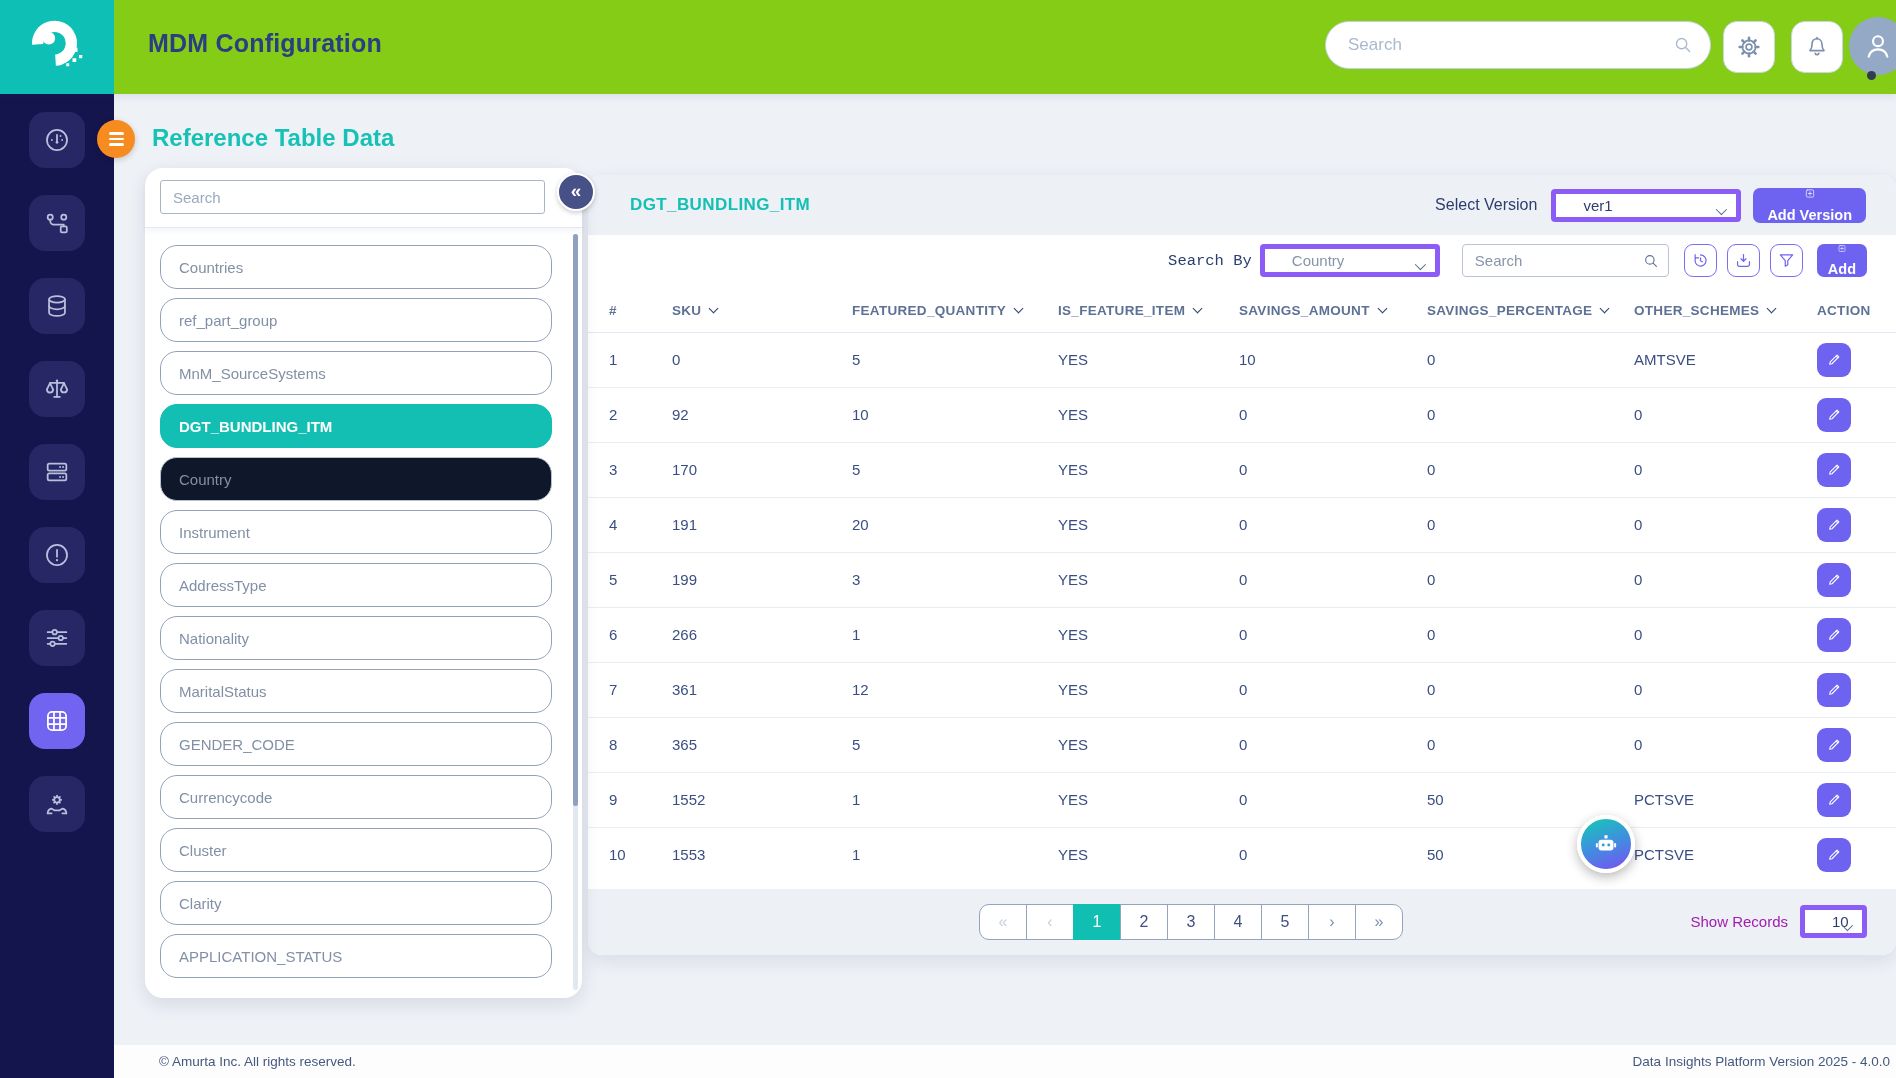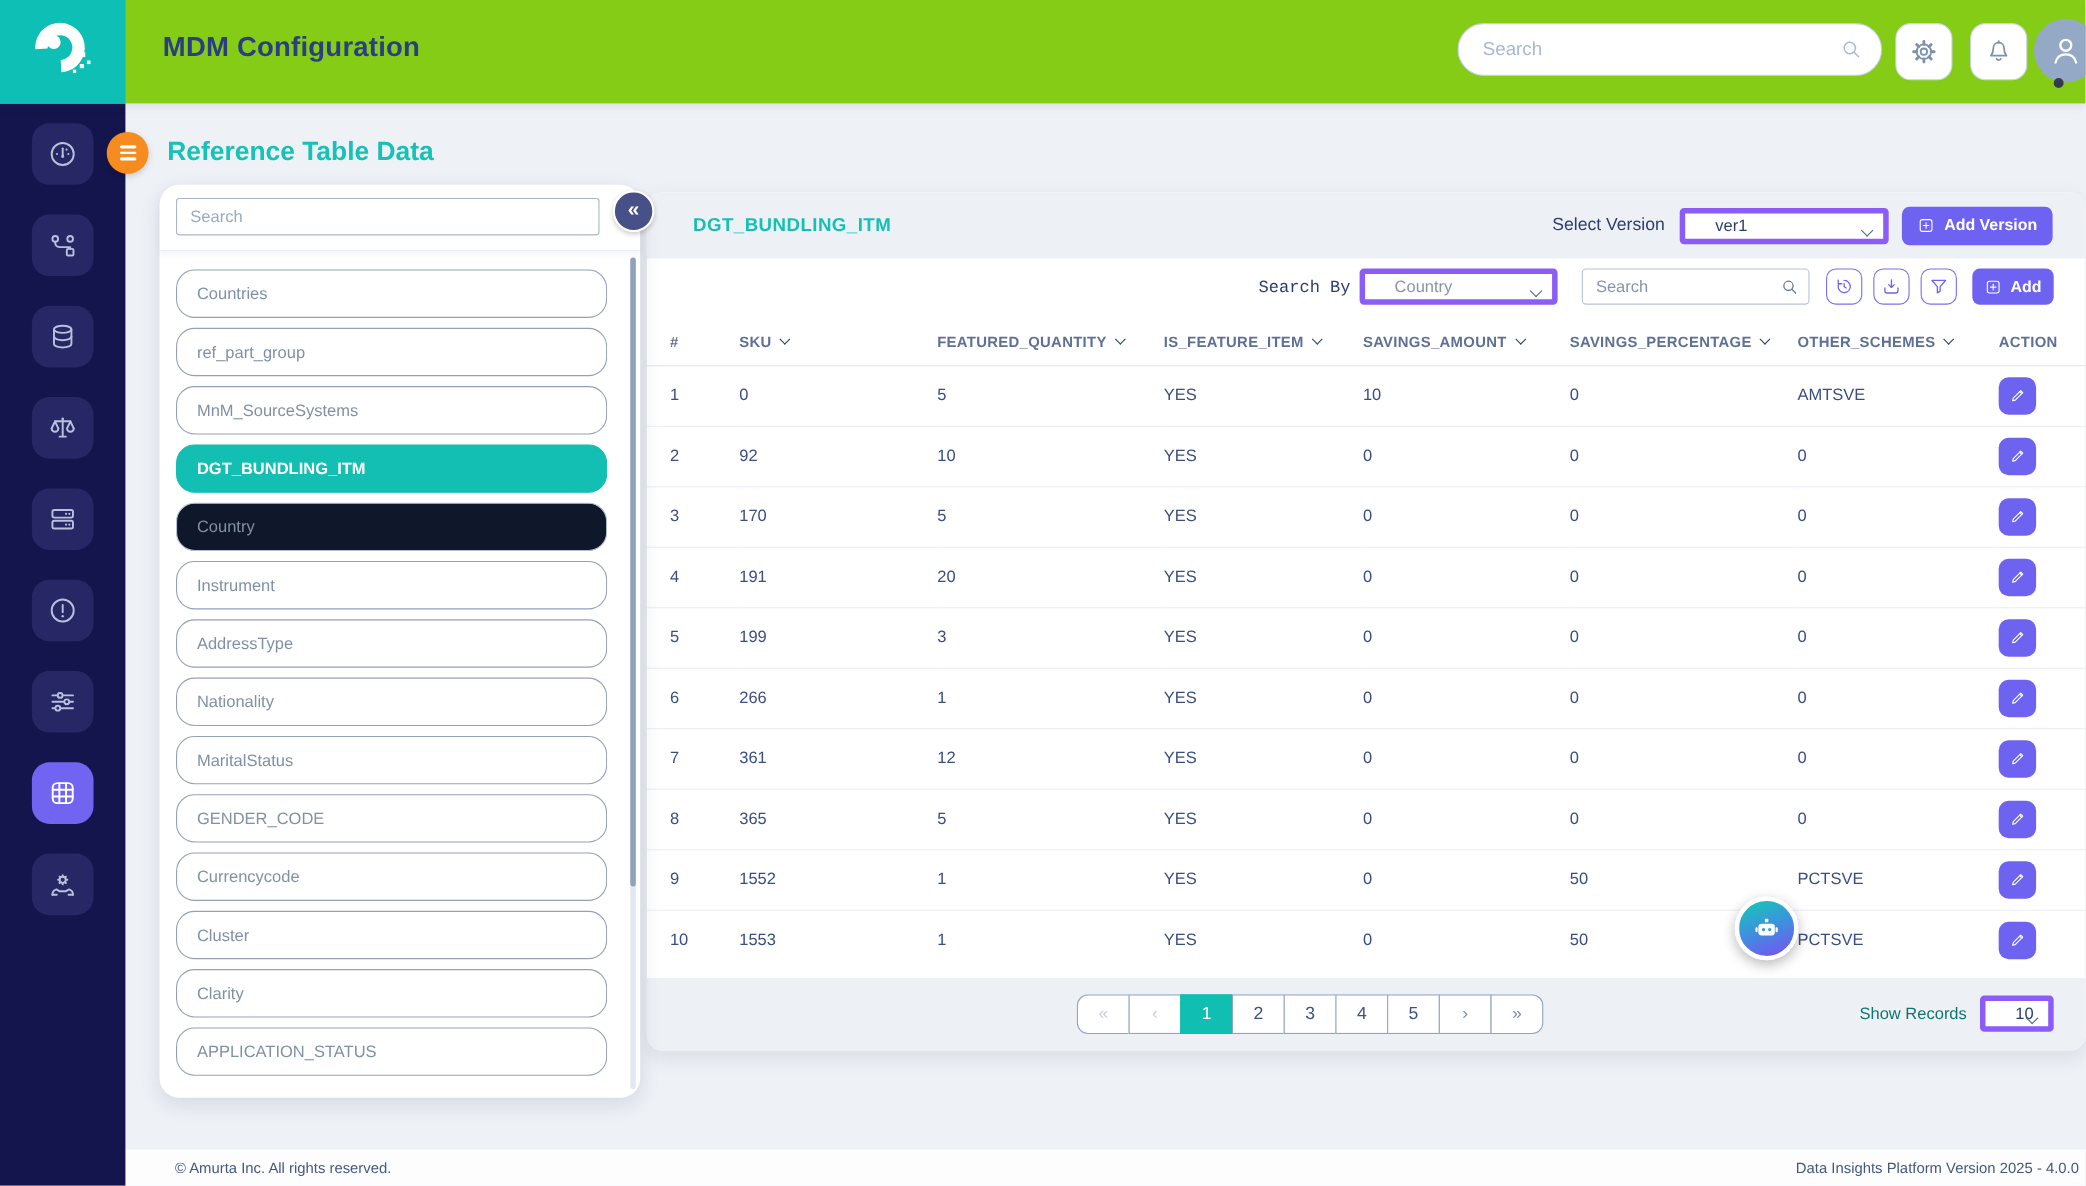--- a/index.html
+++ b/index.html
@@ -78,21 +78,21 @@
                  padding:0 30px 0 42px; }
   .table-title { color:#14c0b5; font-size:17px; font-weight:700; letter-spacing:.4px; }
   .version-label { margin-left:auto; font-size:16px; color:#2c3e6f; }
   .select-box { position:relative; height:33px; background:#fff; border:5px solid #8b5cf6; border-radius:4px;
                 display:flex; align-items:center; padding:0 30px 0 27px; font-size:15px; color:#2c3e6f; cursor:pointer; }
   .select-box .sel-chev { position:absolute; right:12px; top:13px; width:8px; height:8px;
                 border-right:1.7px solid #55688c; border-bottom:1.7px solid #55688c; transform:rotate(45deg) translateY(-2px); }
   .version-select { width:190px; margin-left:14px; }
   .btn-purple { display:flex; align-items:center; gap:8px; background:#6e62f1; color:#fff; border:none;
                 border-radius:7px; font-size:14.5px; font-weight:700; cursor:pointer;
-                font-family:"Liberation Sans", sans-serif; }
+                font-family:"Liberation Sans", sans-serif;flex-direction:column; }
   .add-version-btn { height:35px; padding:0 14px; margin-left:12px; }
   .btn-purple svg { width:16px; height:16px; }
 
   .toolbar { display:flex; align-items:center; justify-content:flex-end; height:33px; margin:9px 29px 0 0; }
   .searchby-label { font-size:15.5px; color:#2c3e6f; margin-right:8px;font-family:Liberation Mono, monospace; }
   .searchby-select { width:180px; }
   .searchby-select .val { color:#8794aa; }
   .row-search { position:relative; width:207px; height:33px; border:1px solid #b9c4d4; border-radius:4px;
                 margin-left:22px; display:flex; align-items:center; background:#fff; }
   .row-search input { flex:1; border:none; outline:none; font-size:15px; color:#44597e; padding:0 30px 0 12px;
@@ -124,21 +124,21 @@
                  border-radius:0 0 14px 14px; display:flex; align-items:center; }
   .pagination { display:flex; margin-left:391px; }
   .pg-btn { width:48px; height:36px; background:#fff; border:1px solid #93a5bd; margin-left:-1px;
             font-size:16px; color:#3d5180; cursor:pointer; font-family:"Liberation Sans", sans-serif; }
   .pg-btn:first-child { border-radius:10px 0 0 10px; margin-left:0; }
   .pg-btn:last-child { border-radius:0 10px 10px 0; }
   .pg-btn.nav { color:#7d91ad; font-size:16px; }
   .pg-btn.disabled { color:#c6cfdb; }
   .pg-btn.active { background:#10bfb2; border-color:#10bfb2; color:#fff; }
   .show-records { position:absolute; right:29px; top:16px; display:flex; align-items:center; gap:12px; }
-  .show-records-label { font-size:15px; color:#0f766e; }
+  .show-records-label { font-size:15px; color:#a21caf; }
   .records-select { width:62px; }
 
   
   .chatbot { position:absolute; left:1577px; top:815px; width:58px; height:58px; border-radius:50%;
              background:linear-gradient(160deg,#17c5b8 5%,#3f8fe0 50%,#7a4ff0 100%);
              border:4px solid #ffffff; box-shadow:0 4px 12px rgba(0,0,0,.28); z-index:8;
              display:flex; align-items:center; justify-content:center; cursor:pointer; }
   .chatbot svg { width:32px; height:32px; }
 
   

